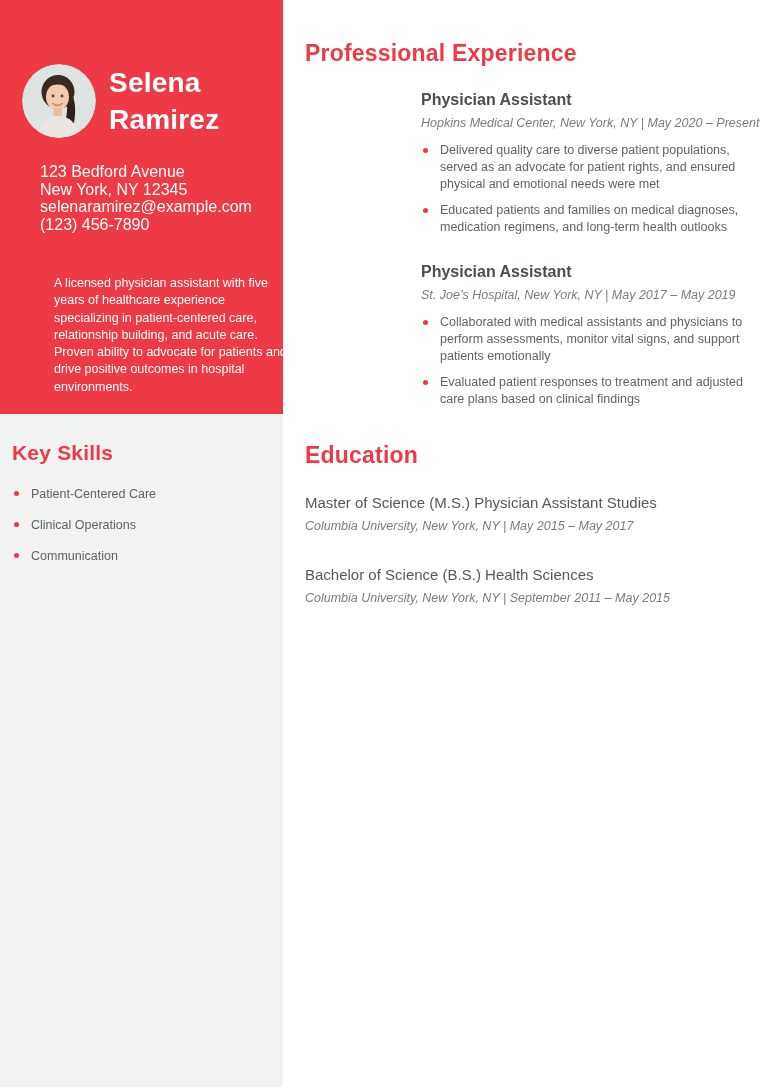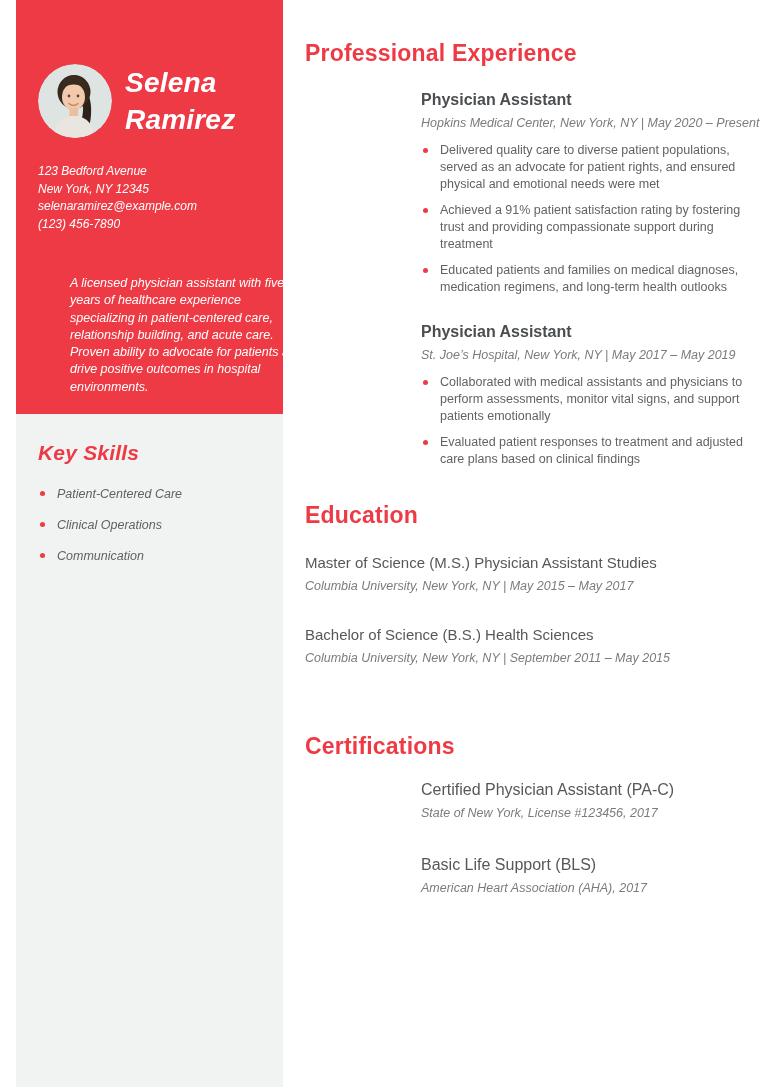--- a/index.html
+++ b/index.html
@@ -5,45 +5,44 @@
   * { margin:0; padding:0; box-sizing:border-box; }
   html,body { background:#ffffff; }
   body { font-family:"Liberation Sans","DejaVu Sans",sans-serif; }
   .page {
     position:relative; width:768px; height:1087px; background:#ffffff;
     overflow:hidden; margin:0 auto;
   }
 
   
   .sidebar {
-    position:absolute; left:16px; top:0; width:312px; height:1087px;
+    position:absolute; left:0; top:0; width:312px; height:1087px;
     background:#f1f2f2;
-    font-style:italic;
   }
   .hero {
     height:414px; background:#ee3a44; color:#ffffff;
     padding:64px 24px 0 22px;
   }
   .hero-top { display:flex; align-items:center; }
   .avatar {
     width:74px; height:74px; border-radius:50%; overflow:hidden; flex:0 0 74px;
   }
   .avatar svg { display:block; }
   .name {
     margin-left:13px; font-size:28px; font-weight:bold; line-height:37px;
     letter-spacing:0.2px;
   }
   .name span { display:block; }
-  .contact { margin-top:25px; font-size:12px; line-height:17.5px; }
+  .contact { margin-top:25px; font-size:16px; line-height:17.5px;margin-left:18px; }
   .summary {
     margin-top:42px; font-size:12.5px; line-height:17.3px;margin-left:32px;
   }
 
   
-  .skills { padding:27px 24px 0 22px; }
+  .skills { padding:27px 24px 0 12px; }
   .skills h2 {
     color:#ee3a44; font-size:21px; font-weight:bold; letter-spacing:0.2px;
   }
   .skills ul { list-style:none; margin-top:21px; }
   .skills li {
     position:relative; padding-left:19px; font-size:12.5px; color:#5f6265;
     margin-bottom:15px; line-height:16px;
   }
   .dot {
     position:absolute; left:2px; top:5px; width:5px; height:5px;
@@ -153,21 +152,20 @@
   <main class="main">
 
     <section class="sec-experience">
       <h2 class="section-title">Professional Experience</h2>
 
       <article class="job indent">
         <h3>Physician Assistant</h3>
         <p class="meta">Hopkins Medical Center, New York, NY | May 2020 – Present</p>
         <ul>
           <li><span class="dot"></span><span>Delivered quality care to diverse patient populations, served as an advocate for patient rights, and ensured physical and emotional needs were met</span></li>
-          <li><span class="dot"></span><span>Achieved a 91% patient satisfaction rating by fostering trust and providing compassionate support during treatment</span></li>
           <li><span class="dot"></span><span>Educated patients and families on medical diagnoses, medication regimens, and long-term health outlooks</span></li>
         </ul>
       </article>
 
       <article class="job indent" style="margin-top:26px;">
         <h3>Physician Assistant</h3>
         <p class="meta">St. Joe’s Hospital, New York, NY | May 2017 – May 2019</p>
         <ul>
           <li><span class="dot"></span><span>Collaborated with medical assistants and physicians to perform assessments, monitor vital signs, and support patients emotionally</span></li>
           <li><span class="dot"></span><span>Evaluated patient responses to treatment and adjusted care plans based on clinical findings</span></li>
@@ -182,28 +180,15 @@
         <p class="degree">Master of Science (M.S.) Physician Assistant Studies</p>
         <p class="meta">Columbia University, New York, NY | May 2015 – May 2017</p>
       </div>
 
       <div class="edu-entry">
         <p class="degree">Bachelor of Science (B.S.) Health Sciences</p>
         <p class="meta">Columbia University, New York, NY | September 2011 – May 2015</p>
       </div>
     </section>
 
-    <section class="sec-certs">
-      <h2 class="section-title">Certifications</h2>
-
-      <div class="cert-entry indent">
-        <p class="cert-name">Certified Physician Assistant (PA-C)</p>
-        <p class="meta">State of New York, License #123456, 2017</p>
-      </div>
-
-      <div class="cert-entry indent">
-        <p class="cert-name">Basic Life Support (BLS)</p>
-        <p class="meta">American Heart Association (AHA), 2017</p>
-      </div>
-    </section>
 
   </main>
 </div>
 
 </body></html>

